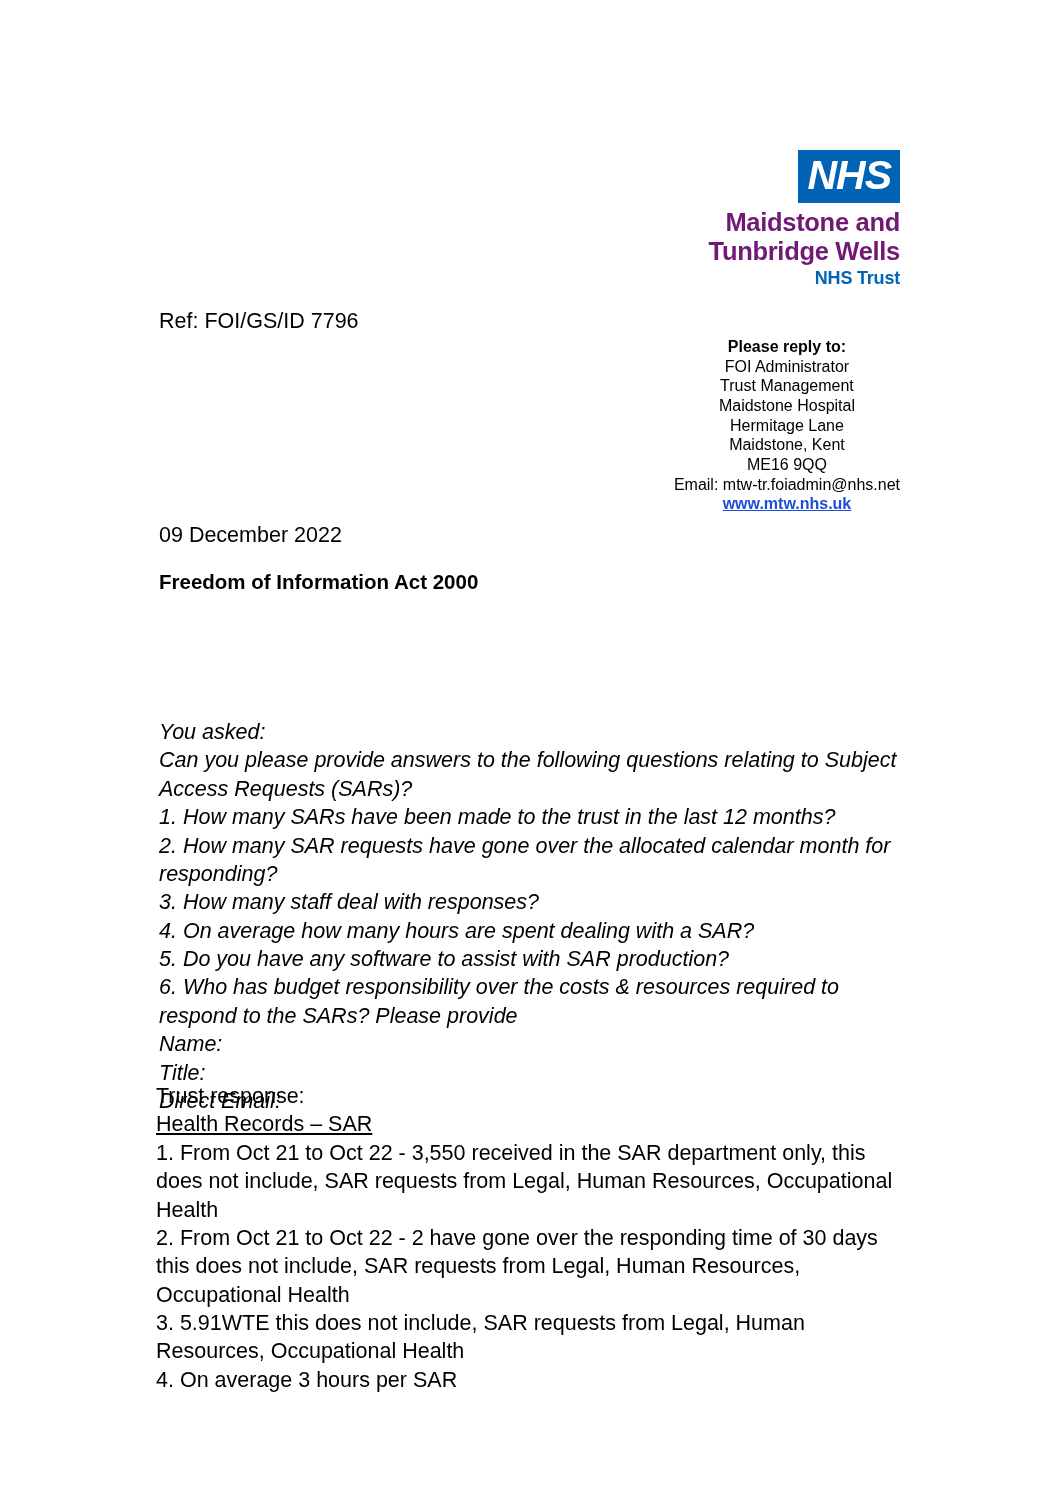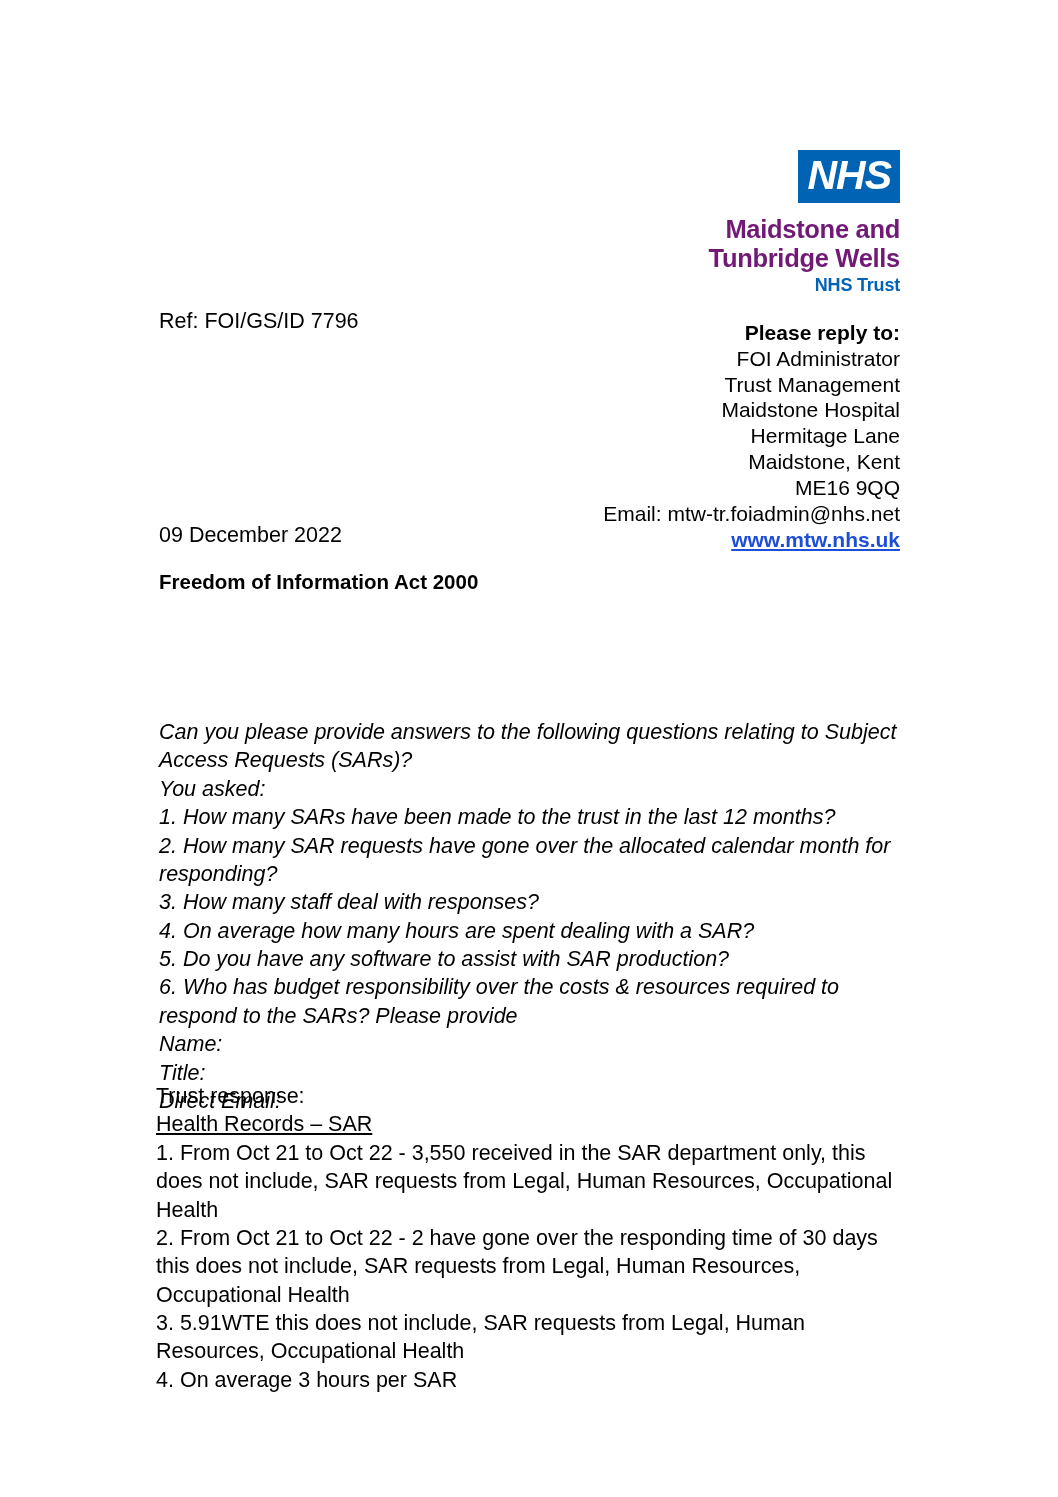--- a/index.html
+++ b/index.html
@@ -30,21 +30,21 @@
     display: inline-block;
     background: #0063B4;
     color: #ffffff;
     font-family: "Liberation Sans", sans-serif;
     font-weight: bold;
     font-style: italic;
     font-size: 41px;
     letter-spacing: -1px;
     line-height: 1;
     padding: 5px 9px 7px 9px;
-    margin-bottom: 12px;
+    margin-bottom: 5px;
   }
   .trust-name {
     font-family: "Liberation Sans", sans-serif;
     font-weight: bold;
     font-size: 25.5px;
     line-height: 1.12;
     color: #701a75;
     letter-spacing: -0.3px;
     white-space: nowrap;
   }
@@ -63,23 +63,23 @@
     left: 159px;
     top: 308px;
     font-size: 21.5px;
     line-height: 1.25;
     white-space: nowrap;
   }
 
   .reply-block {
     position: absolute;
     right: 158px;
-    top: 320px;
-    text-align: right;
-    font-size: 21px;
+    top: 337px;
+    text-align: center;
+    font-size: 16px;
     line-height: 1.23;
   }
   .reply-block .bold { font-weight: bold; }
   .reply-block .weblink {
     color: #1d4ed8;
     text-decoration: underline;
     font-weight: bold;
   }
 
   .date-line {
@@ -155,22 +155,22 @@
     <div>Email: mtw-tr.foiadmin@nhs.net</div>
     <div><span class="weblink">www.mtw.nhs.uk</span></div>
   </div>
 
   <div class="date-line">09 December 2022</div>
 
   <div class="doc-title">Freedom of Information Act 2000</div>
 
 
   <div class="asked-block">
+    <span class="ln">You asked:</span>
     <span class="ln">Can you please provide answers to the following questions relating to Subject Access Requests (SARs)?</span>
-    <span class="ln">You asked:</span>
     <span class="ln">1. How many SARs have been made to the trust in the last 12 months?</span>
     <span class="ln">2. How many SAR requests have gone over the allocated calendar month for responding?</span>
     <span class="ln">3. How many staff deal with responses?</span>
     <span class="ln">4. On average how many hours are spent dealing with a SAR?</span>
     <span class="ln">5. Do you have any software to assist with SAR production?</span>
     <span class="ln">6.  Who has budget responsibility over the costs &amp; resources required to respond to the SARs? Please provide</span>
     <span class="ln">Name:</span>
     <span class="ln">Title:</span>
     <span class="ln">Direct Email:</span>
   </div>

